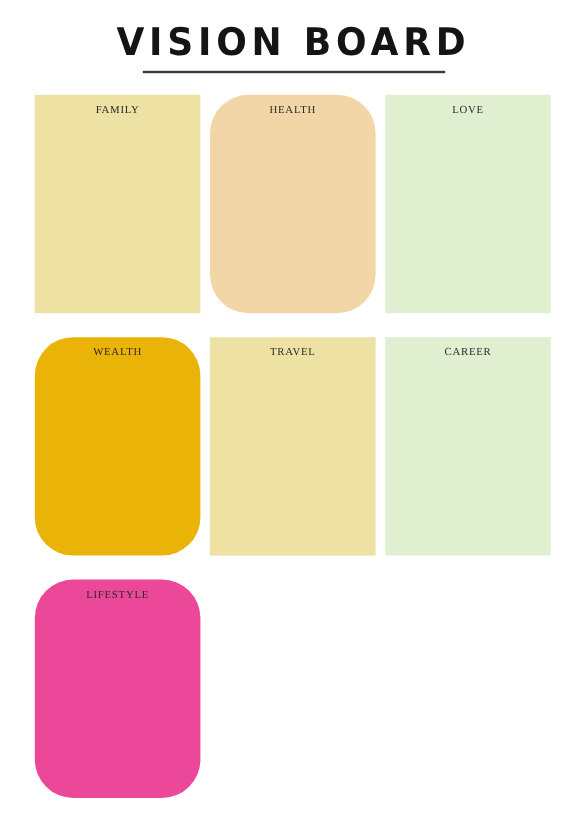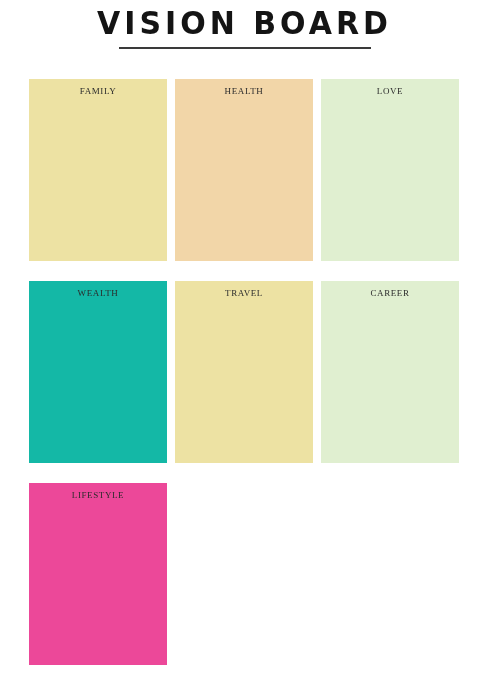--- a/index.html
+++ b/index.html
@@ -19,21 +19,21 @@
     width: 489px;
     height: 693px;
     background: #ffffff;
     position: relative;
     box-sizing: border-box;
   }
 
   
   .title-block {
     width: 100%;
-    padding-top: 8px;
+    padding-top: 20px;
     text-align: center;
   }
   .board-title {
     display: inline-block;
     font-family: "DejaVu Sans", sans-serif;
     font-weight: bold;
     font-size: 30px;
     letter-spacing: 4px;
     color: #141414;
     line-height: 1.05;
@@ -74,21 +74,21 @@
     text-align: center;
     font-family: "Liberation Serif", serif;
     font-size: 9px;
     letter-spacing: 0.6px;
     color: #2b2b2b;
     text-transform: uppercase;
     font-weight: normal;
   }
 
   .swatch-yellow { background: #EDE2A3; padding-left: 35px; }
-  .swatch-peach  { background: #F2D6A8; }
+  .swatch-peach  { background: #F2D6A8; border-radius: 32px; }
   .swatch-green  { background: #E0EFD0; text-decoration: underline; }
 </style>
 </head>
 <body>
 
 <div class="page">
 
   <div class="title-block">
     <div class="board-title">VISION BOARD</div>
     <div class="title-rule"></div>
@@ -101,21 +101,21 @@
     </div>
 
     <div class="card swatch-peach" style="background: rgb(242, 214, 168);">
       <div class="card-label">HEALTH</div>
     </div>
 
     <div class="card swatch-green" style="background: rgb(224, 239, 208);">
       <div class="card-label">LOVE</div>
     </div>
 
-    <div class="card swatch-peach" style="background: #14b8a6; text-decoration: underline;">
+    <div class="card swatch-peach" style="background: #eab308; text-decoration: underline;">
       <div class="card-label">WEALTH</div>
     </div>
 
     <div class="card swatch-yellow" style="background: rgb(237, 226, 163);">
       <div class="card-label">TRAVEL</div>
     </div>
 
     <div class="card swatch-green" style="background: rgb(224, 239, 208);">
       <div class="card-label">CAREER</div>
     </div>

